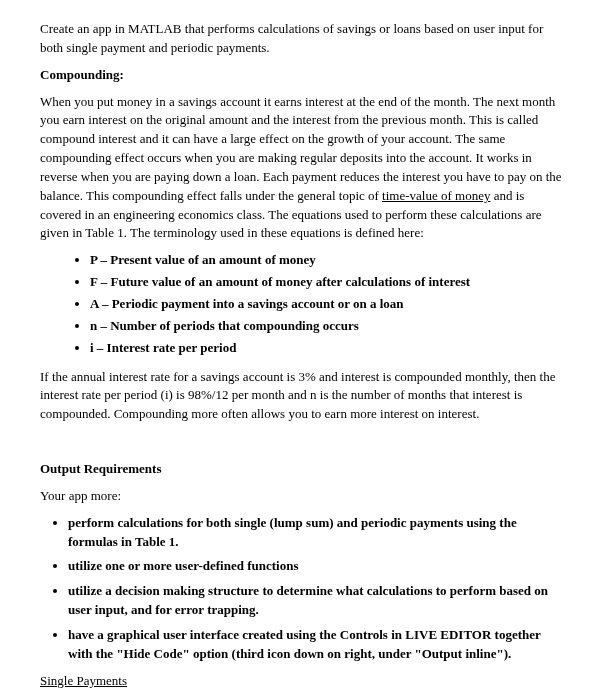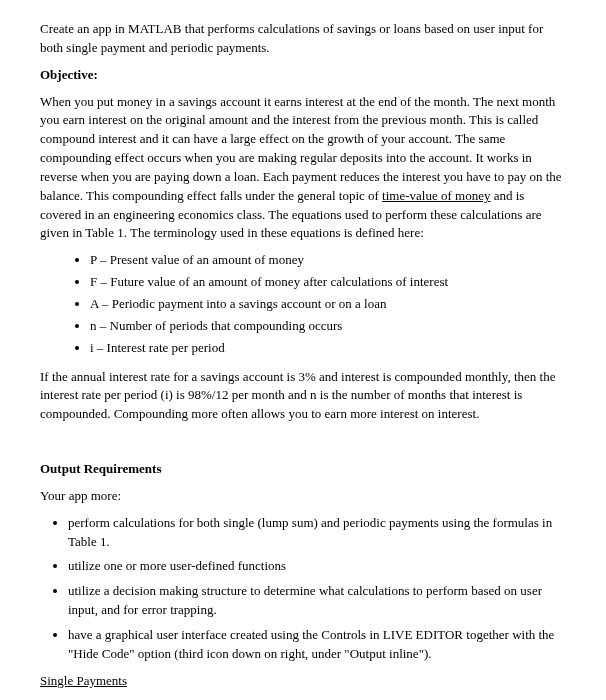--- a/index.html
+++ b/index.html
@@ -34,20 +34,21 @@
     }
 
     ul {
       margin-left: 28px;
       margin-bottom: 8px;
     }
 
     ul li {
       margin-bottom: 6px;
       list-style-type: disc;
+      font-weight: bold;
     }
 
     .indented-list {
       margin-left: 50px;
       margin-bottom: 10px;
       list-style: none;
     }
 
     .indented-list li {
       margin-bottom: 3px;
@@ -66,21 +67,21 @@
   </style>
 </head>
 <body>
 
 <div>
   <p>Create an app in MATLAB that performs calculations of savings or loans based on user input for both single payment and periodic payments.</p>
 </div>
 
 <div>
   <p>
-    <span class="section-title">Objective:</span>
+    <span class="section-title">Compounding:</span>
   </p>
   <p>
     <span>When you put money in a savings account it earns interest at the end of the month.  The next month you earn interest on the original amount and the interest from the previous month.  This is called compound interest and it can have a large effect on the growth of your account.  The same compounding effect occurs when you are making regular deposits into the account.  It works in reverse when you are paying down a loan.  Each payment reduces the interest you have to pay on the balance.  This compounding effect falls under the general topic of </span><span class="underline">time-value of money</span><span> and is covered in an engineering economics class.  The equations used to perform these calculations are given in Table 1.  The terminology used in these equations is defined here:</span>
   </p>
 
   <ul class="indented-list">
     <li><span>P – Present value of an amount of money</span></li>
     <li><span>F – Future value of an amount of money after calculations of interest</span></li>
     <li><span>A – Periodic payment into a savings account or on a loan</span></li>
     <li><span>n – Number of periods that compounding occurs</span></li>

